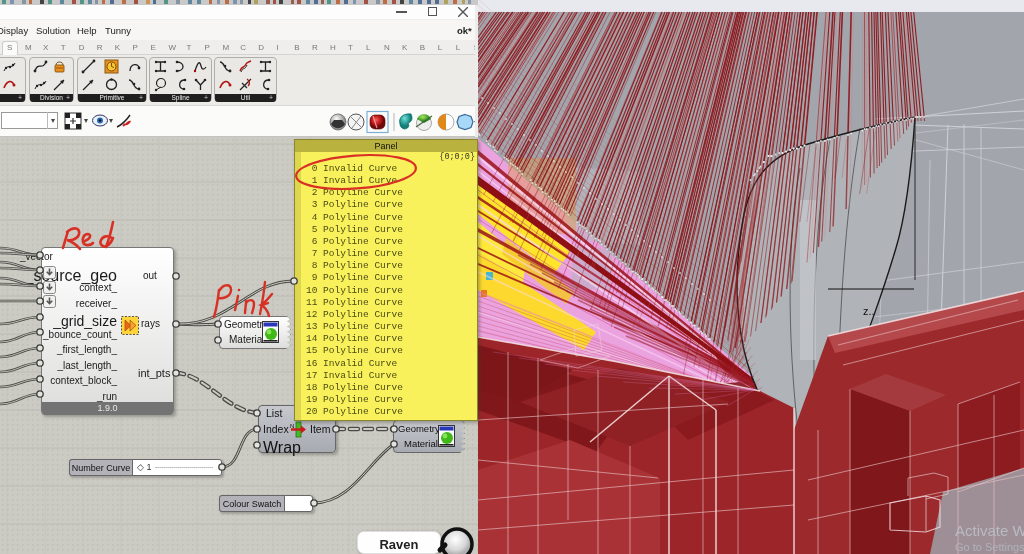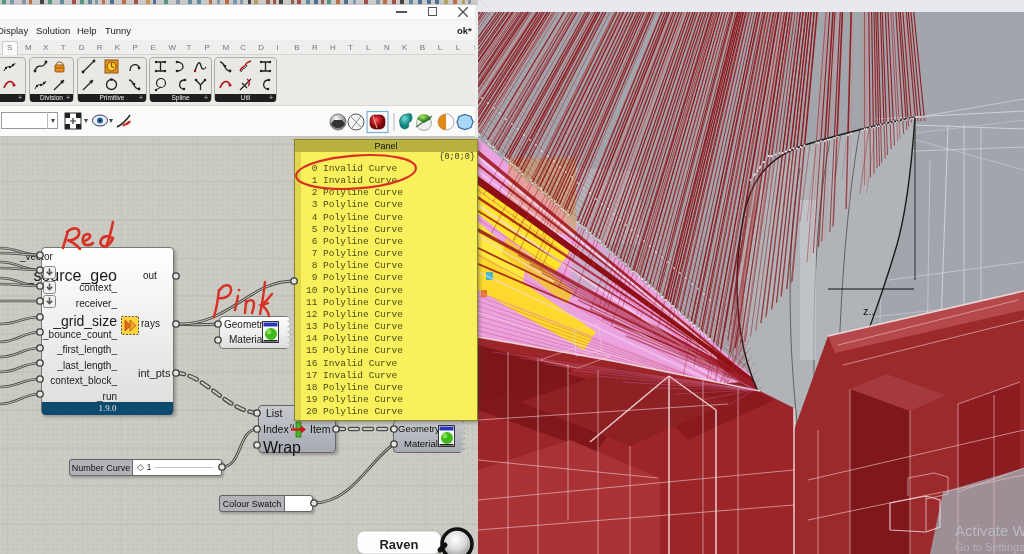--- a/index.html
+++ b/index.html
@@ -1124,21 +1124,21 @@
     <div class="abs" style="left:20px;top:297.5px;width:97px;text-align:right;font-size:10px;color:#1a1a1a;white-space:nowrap;">receiver_</div>
     <div class="abs" style="left:20px;top:313.0px;width:97px;text-align:right;font-size:14px;color:#1a1a1a;white-space:nowrap;">_grid_size</div>
     <div class="abs" style="left:20px;top:328.5px;width:97px;text-align:right;font-size:10px;color:#1a1a1a;white-space:nowrap;">_bounce_count_</div>
     <div class="abs" style="left:20px;top:344.0px;width:97px;text-align:right;font-size:10px;color:#1a1a1a;white-space:nowrap;">_first_length_</div>
     <div class="abs" style="left:20px;top:359.5px;width:97px;text-align:right;font-size:10px;color:#1a1a1a;white-space:nowrap;">_last_length_</div>
     <div class="abs" style="left:20px;top:375.0px;width:97px;text-align:right;font-size:10px;color:#1a1a1a;white-space:nowrap;">context_block_</div>
     <div class="abs" style="left:20px;top:390.5px;width:97px;text-align:right;font-size:10px;color:#1a1a1a;white-space:nowrap;">_run</div>
     <div class="abs" style="left:143px;top:270px;font-size:10px;color:#1a1a1a;">out</div>
     <div class="abs" style="left:141px;top:318px;font-size:10px;color:#1a1a1a;">rays</div>
     <div class="abs" style="left:138px;top:367px;font-size:11px;color:#1a1a1a;">int_pts</div>
-    <div class="abs" style="left:42px;top:402px;width:131px;height:13px;background:#0c4a6e;border-radius:0 0 4px 4px;color:#e8e8e8;font-size:9px;text-align:center;line-height:13px;font-family:Liberation Serif, serif;">1.9.0</div>
+    <div class="abs" style="left:42px;top:402px;width:131px;height:13px;background:#737373;border-radius:0 0 4px 4px;color:#e8e8e8;font-size:9px;text-align:center;line-height:13px;">1.9.0</div>
     <svg class="abs" style="left:43px;top:266.0px" width="13" height="13" viewBox="0 0 13 13">
       <rect x="0.5" y="0.5" width="12" height="12" rx="2" fill="#f0f0ee" stroke="#888"></rect>
       <path d="M6.5,2.5 L6.5,8 M3.8,5.8 L6.5,8.7 L9.2,5.8" stroke="#555" stroke-width="1.6" fill="none"></path>
     </svg>
     <svg class="abs" style="left:43px;top:280.5px" width="13" height="13" viewBox="0 0 13 13">
       <rect x="0.5" y="0.5" width="12" height="12" rx="2" fill="#f0f0ee" stroke="#888"></rect>
       <path d="M6.5,2.5 L6.5,8 M3.8,5.8 L6.5,8.7 L9.2,5.8" stroke="#555" stroke-width="1.6" fill="none"></path>
     </svg>
     <svg class="abs" style="left:43px;top:294.5px" width="13" height="13" viewBox="0 0 13 13">
       <rect x="0.5" y="0.5" width="12" height="12" rx="2" fill="#f0f0ee" stroke="#888"></rect>

